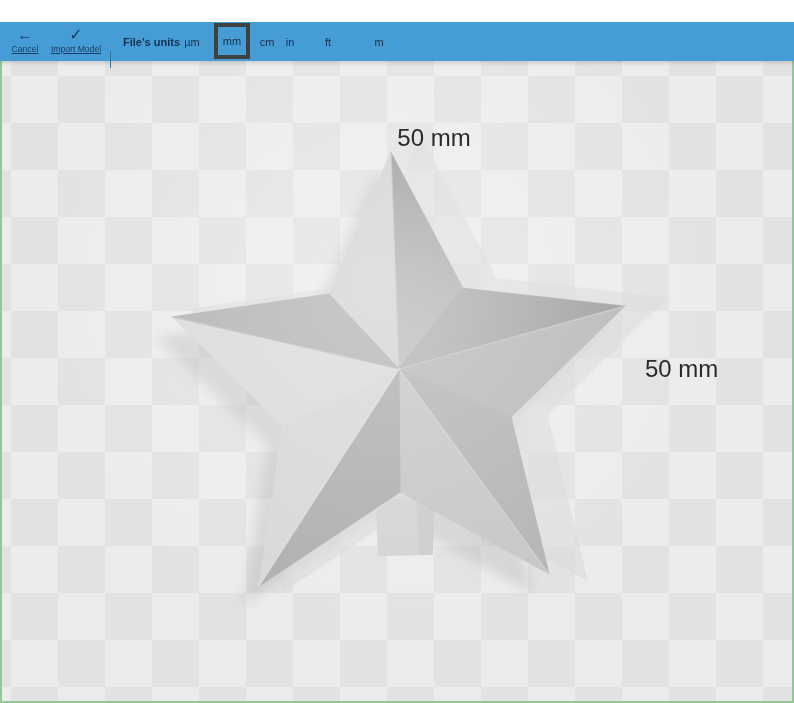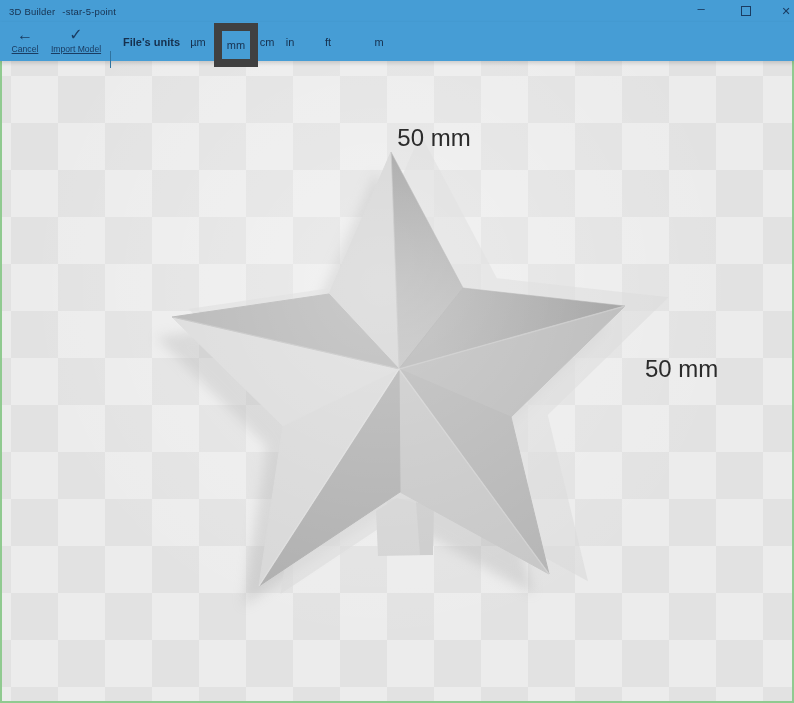--- a/index.html
+++ b/index.html
@@ -24,55 +24,41 @@
   .cmd{position:absolute;top:3px;height:34px;text-align:center;color:#1a3c62;cursor:default;}
   .cmd-cancel{left:2px;width:46px;}
   .cmd-import{left:48px;width:56px;}
   .cmd-icon{display:block;font-size:16px;line-height:19px;height:19px;}
   .cmd-label{display:block;font-size:8.6px;line-height:11px;text-decoration:underline;}
   .tb-divider{position:absolute;left:110px;top:29px;width:1px;height:17px;background:#2f739f;}
   .units-caption{position:absolute;left:123px;top:0;height:39px;line-height:40px;
     font-size:11px;color:#16304e;font-weight:bold;}
   .unit{position:absolute;top:0;height:39px;width:38px;display:flex;align-items:center;
     justify-content:center;font-size:11px;color:#16304e;cursor:default;}
-  .unit.selected{top:1px;height:28px;width:28px;border:8px solid #404040;}
-  .u0{left:179px}.u1{left:214px}.u2{left:248px}.u3{left:271px}.u4{left:309px}.u5{left:360px}
+  .unit.selected{top:1px;height:28px;width:28px;border:4px solid #404040;}
+  .u0{left:173px}.u1{left:214px}.u2{left:248px}.u3{left:271px}.u4{left:309px}.u5{left:360px}
 
   
   .canvas{position:absolute;left:0;top:61px;width:794px;height:642px;box-sizing:border-box;
     border-left:2px solid #90ca90;border-right:2px solid #90ca90;border-bottom:2px solid #90ca90;
     background-color:#ececec;
     background-image:conic-gradient(#e2e2e2 25%,#ececec 0 50%,#e2e2e2 0 75%,#ececec 0);
     background-size:94px 94px;background-position:9px 15px;}
   .canvas::after{content:"";position:absolute;inset:0;pointer-events:none;
     background:radial-gradient(ellipse at 48% 35%, rgba(255,255,255,.30), rgba(255,255,255,0) 62%);}
   .model-svg{position:absolute;left:0;top:0;width:790px;height:640px;}
   .dim{position:absolute;font-size:24px;color:#2b2b2b;white-space:nowrap;z-index:3;}
   .dim-top{left:432px;top:63px;transform:translateX(-50%);}
   .dim-right{left:643px;top:294px;}
 </style>
 </head>
 <body>
 
 <div class="app">
 
-  <div class="titlebar">
-    <span class="title">
-      <span>3D Builder</span><span class="doc">-star-5-point</span>
-    </span>
-    <span class="winbtn btn-min">
-      <span>–</span>
-    </span>
-    <span class="winbtn btn-max">
-      <span class="maxbox"></span>
-    </span>
-    <span class="winbtn btn-close">
-      <span>✕</span>
-    </span>
-  </div>
 
   <div class="cmdbar">
     <div class="cmd cmd-cancel">
       <span class="cmd-icon">←</span>
       <span class="cmd-label">Cancel</span>
     </div>
     <div class="cmd cmd-import">
       <span class="cmd-icon">✓</span>
       <span class="cmd-label">Import Model</span>
     </div>

